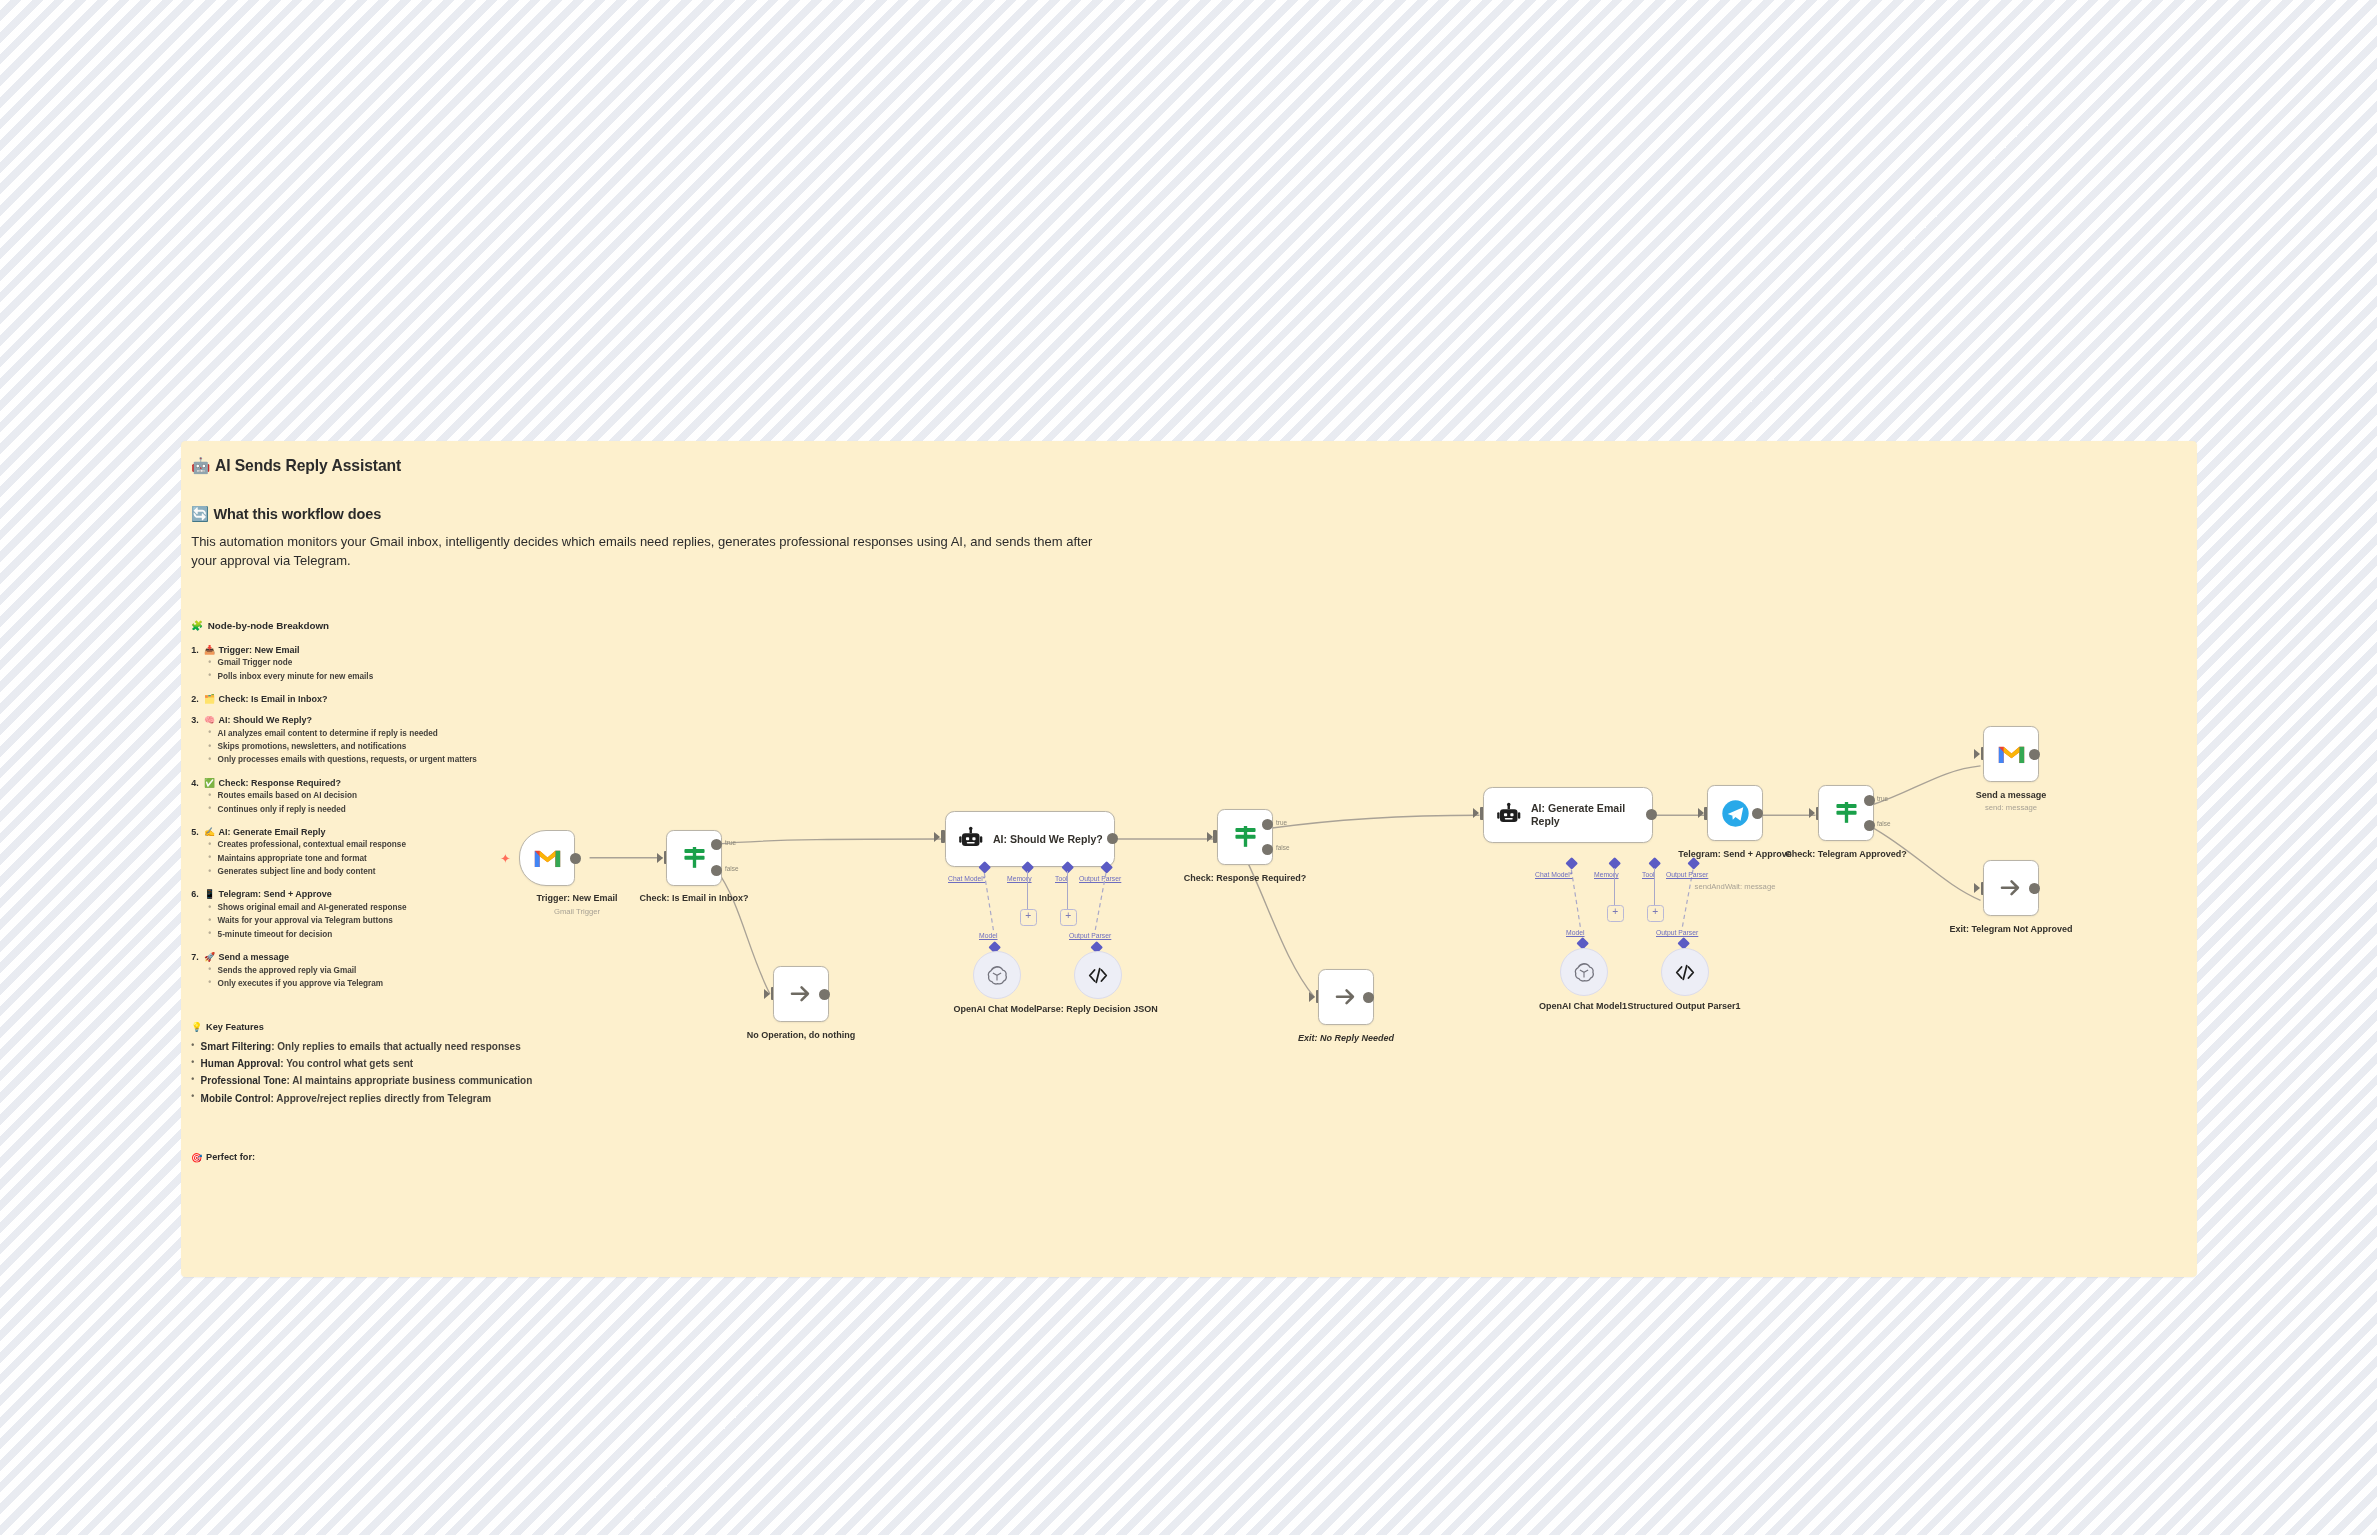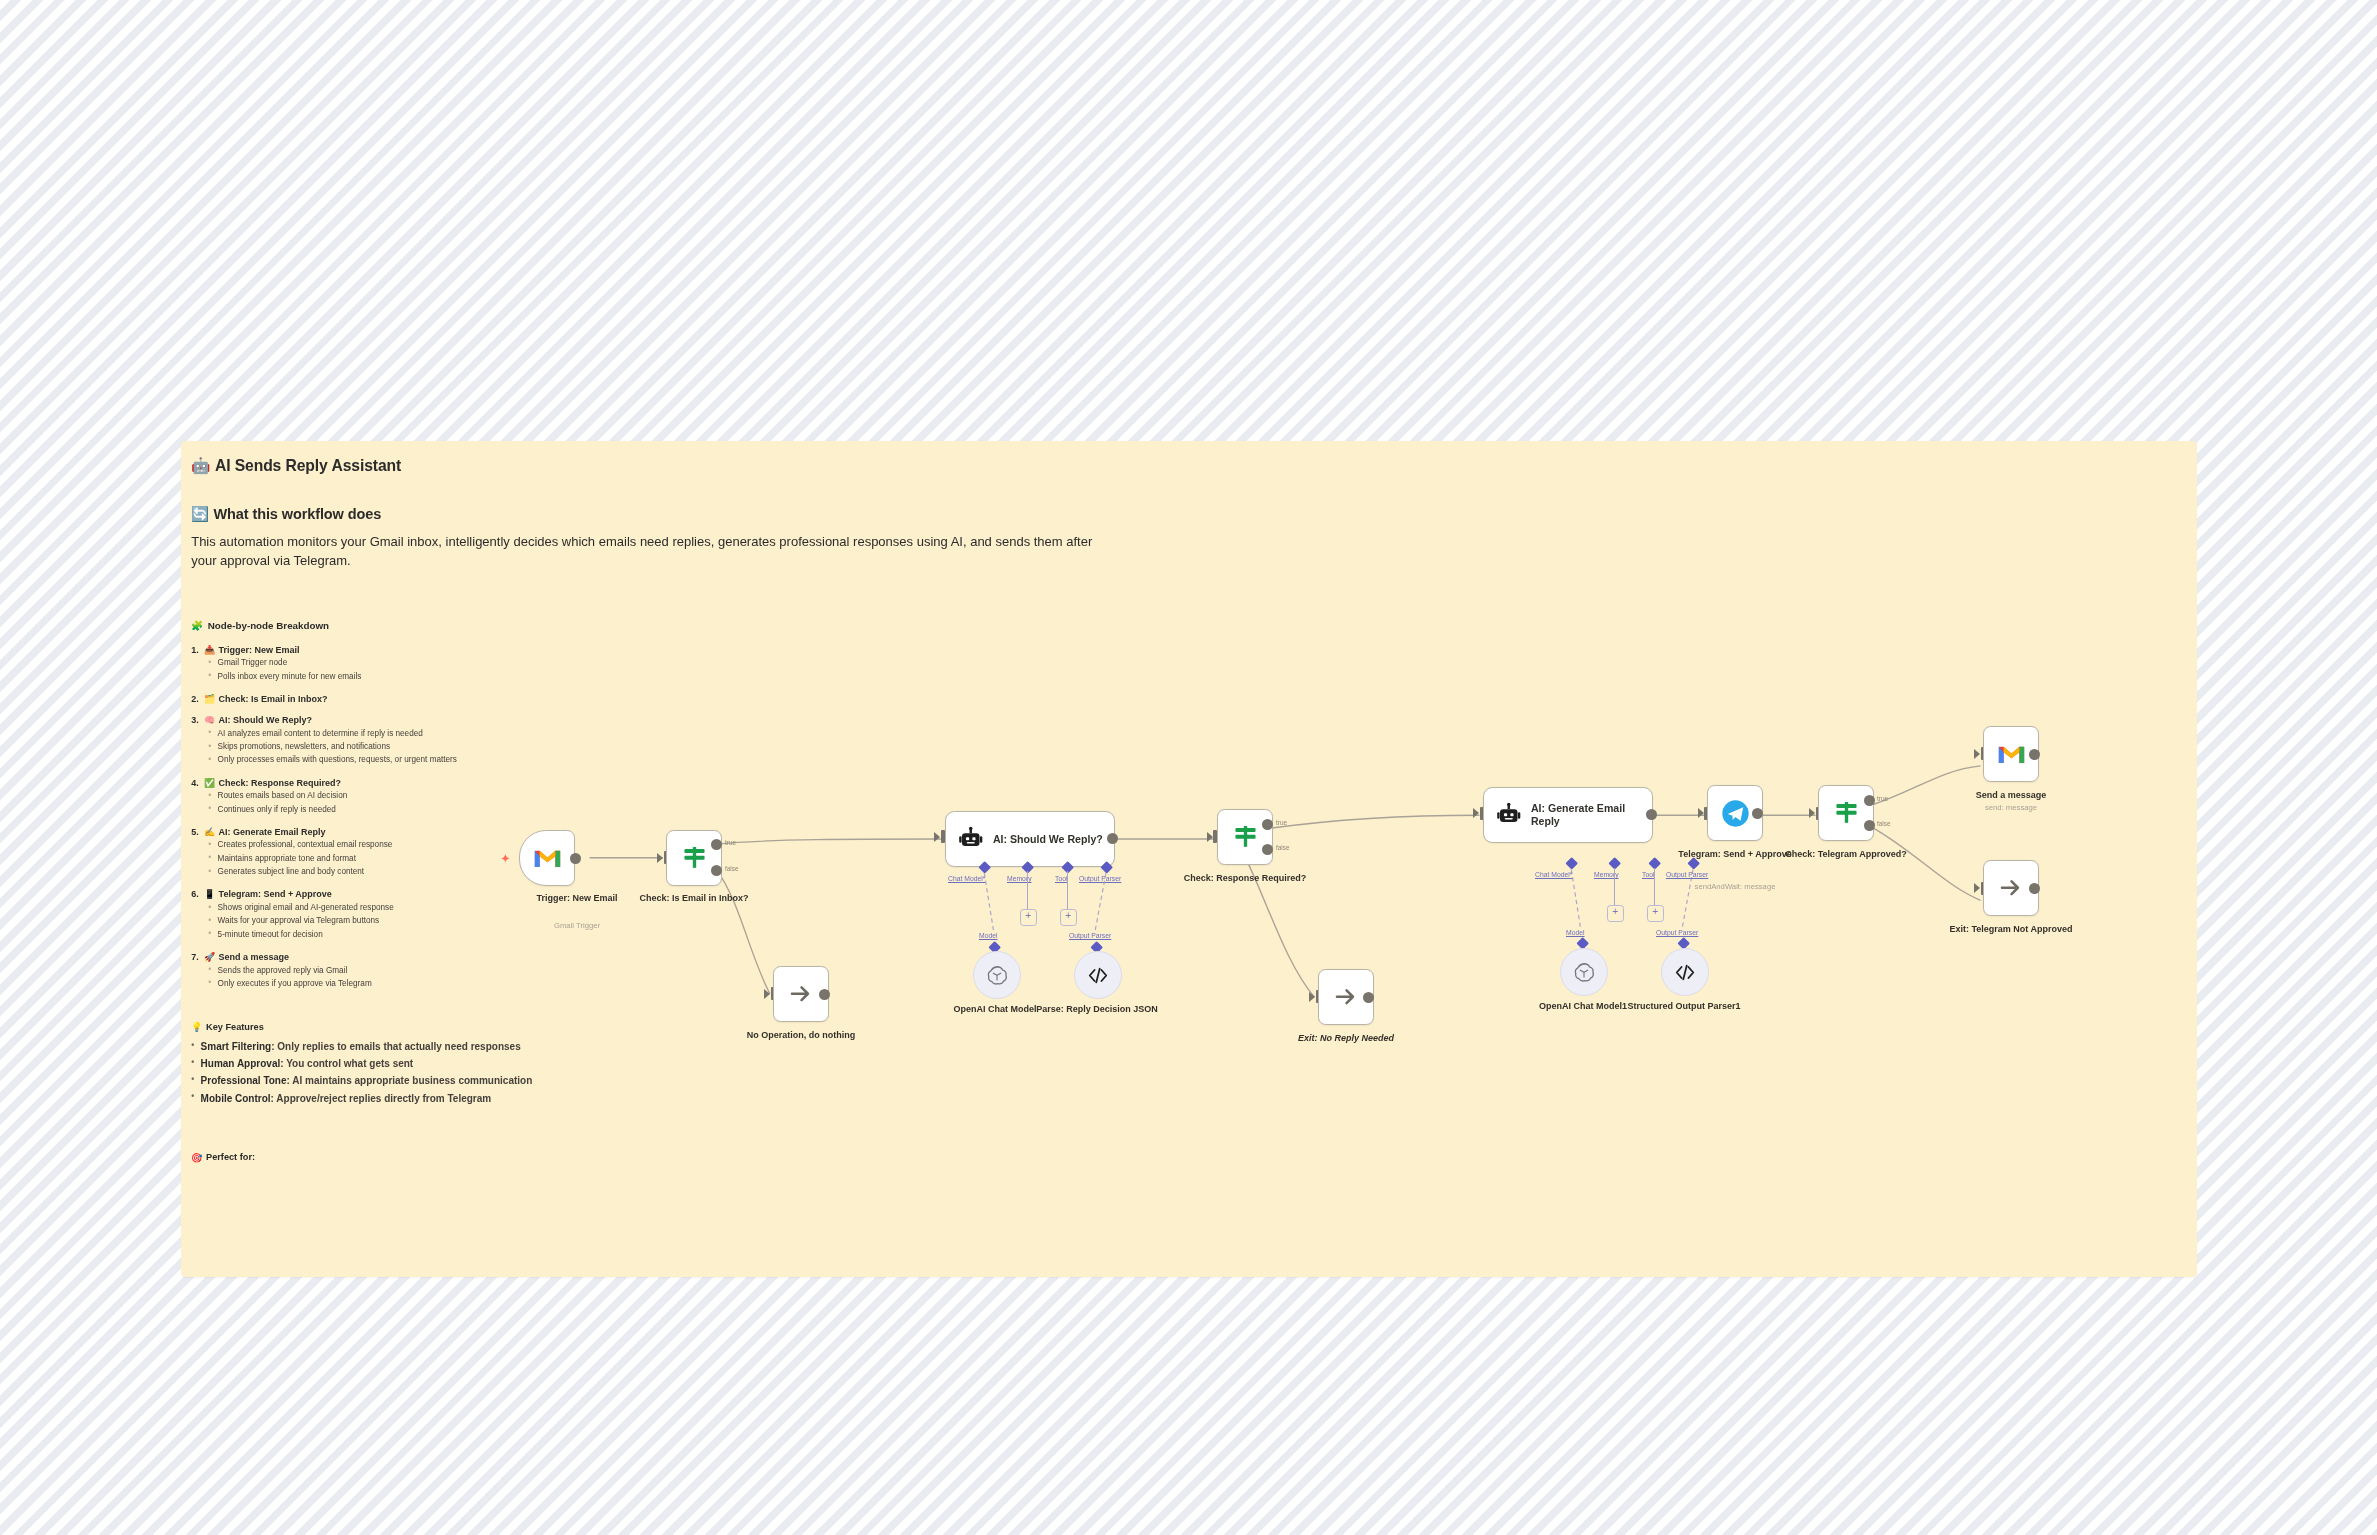--- a/index.html
+++ b/index.html
@@ -24,21 +24,21 @@
   .nt-h2{font-size:14.5px;font-weight:bold;color:#2b2b2b;margin:31px 0 0 0;letter-spacing:-0.1px;}
   .nt-p{font-size:13px;color:#2b2b2b;margin:10.2px 0 0 0;line-height:1.45;}
   .nt-h3{font-size:9.8px;font-weight:bold;color:#2b2b2b;margin:49px 0 0 0;}
   .emj{display:inline-block;margin-right:4.3px;}
 
   ol.steps{list-style:none;margin:13.6px 0 0 0;padding:0;counter-reset:st;}
   ol.steps>li{margin:0 0 11px 0;padding:0;}
   .st-title{font-size:9px;font-weight:bold;color:#2b2b2b;display:flex;align-items:center;gap:3.4px;}
   .st-num{min-width:9.4px;}
   ul.subs{list-style:none;margin:1.7px 0 0 17px;padding:0;}
-  ul.subs>li{font-size:8.2px;color:#44413c;line-height:1.62;position:relative;padding-left:9.4px;}
+  ul.subs>li{font-size:8.2px;color:#44413c;line-height:1.62;position:relative;padding-left:9.4px;font-weight:bold;}
   ul.subs>li:before{content:"\2022";position:absolute;left:0;top:-0.4px;color:#b7ad95;font-size:8.5px;}
 
   .kf-head{font-size:9.2px;font-weight:bold;color:#2b2b2b;margin:31px 0 6px 0;display:flex;align-items:center;gap:3.4px;}
   ul.feat,ul.perf{list-style:none;margin:0;padding:0;}
   ul.feat>li,ul.perf>li{font-size:10px;color:#44413c;line-height:1.72;position:relative;padding-left:9.4px;font-weight:bold;}
   ul.feat>li:before,ul.perf>li:before{content:"\2022";position:absolute;left:0;top:-0.4px;color:#6b6658;font-size:8.5px;}
   ul.feat b{color:#2b2b2b;}
   .pf-head{font-size:9.2px;font-weight:bold;color:#2b2b2b;margin:45px 0 6px 0;display:flex;align-items:center;gap:3.4px;}
 
   
@@ -208,21 +208,21 @@
     <div class="node trig" style="left:519px;top:830px;">
       <svg width="29" height="22" viewBox="0 0 48 36">
         <path d="M3,6 L3,33 L11,33 L11,15 L24,25 L37,15 L37,33 L45,33 L45,6 L37,6 L24,17 L11,6 Z" fill="#ea4335"></path>
         <path d="M3,6 L3,33 L11,33 L11,15 Z" fill="#4285f4"></path>
         <path d="M37,6 L37,33 L45,33 L45,6 Z" fill="#34a853"></path>
         <path d="M11,15 L24,25 L37,15 L37,6 L24,17 L11,6 Z" fill="#fbbc05" opacity="0.95"></path>
       </svg>
     </div>
     <div class="port" style="left:570px;top:853px;"></div>
     <div class="nlabel" style="left:492px;top:893px;">Trigger: New Email</div>
-    <div class="nsub" style="left:492px;top:907px;margin-top:14px;">Gmail Trigger</div>
+    <div class="nsub" style="left:492px;top:907px;">Gmail Trigger</div>
 
     <div class="inarrow" style="left:657px;top:853px;"></div>
     <div class="inbar" style="left:664px;top:851px;"></div>
     <div class="node sq" style="left:666px;top:830px;">
       <svg width="27" height="25.5" viewBox="0 0 40 38">
         <rect x="5" y="6" width="30" height="6" rx="1.5" fill="#1aa04a"></rect>
         <rect x="5" y="16" width="30" height="6" rx="1.5" fill="#1aa04a"></rect>
         <rect x="17.5" y="3" width="5" height="31" fill="#1aa04a"></rect>
       </svg>
     </div>

